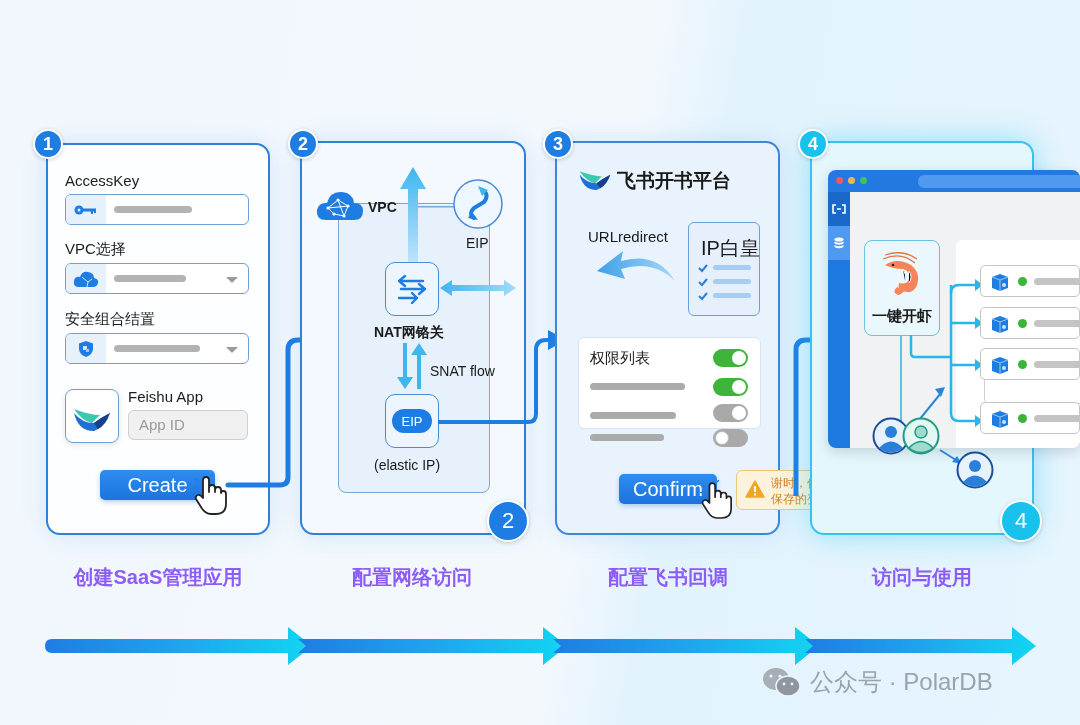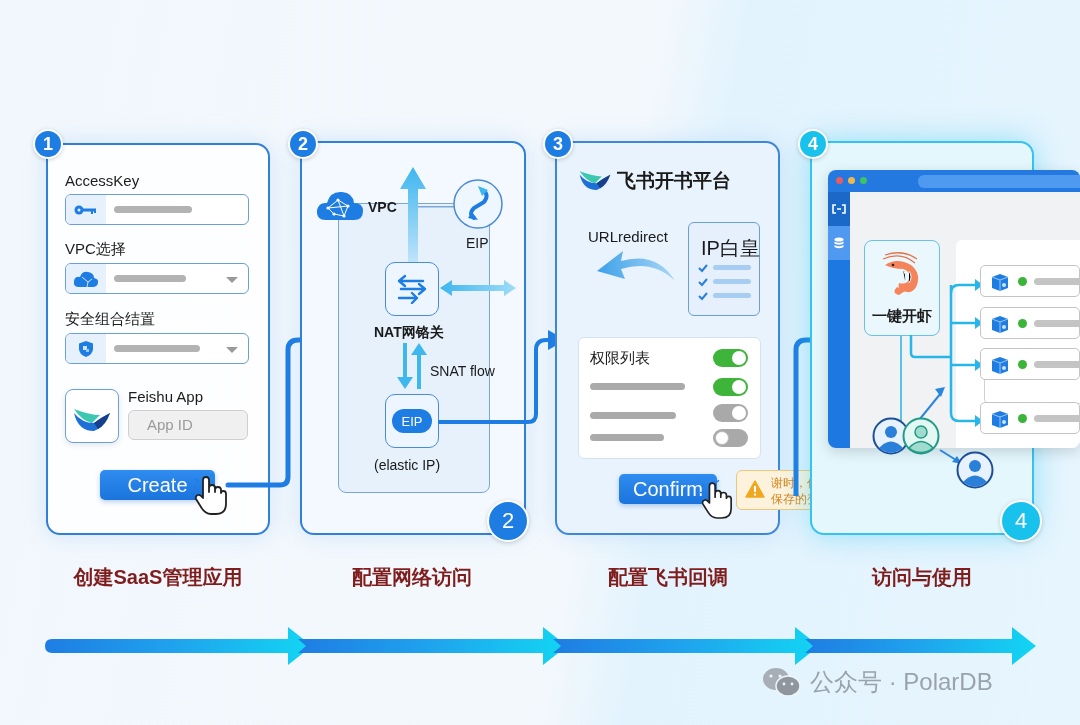--- a/index.html
+++ b/index.html
@@ -59,21 +59,21 @@
 
   .app-tile {
     position: absolute; width: 54px; height: 54px;
     border: 1.5px solid #6a9fd8; border-radius: 8px; background: #fff;
     display: flex; align-items: center; justify-content: center;
     box-shadow: 0 2px 6px rgba(0,0,0,0.1);
   }
   .input-gray {
     position: absolute; height: 30px;
     border: 1.5px solid #cfcfcf; border-radius: 6px; background: #f0f0f0;
-    color: #9a9a9a; font-size: 15px; padding-left: 18px; line-height: 27px;
+    color: #9a9a9a; font-size: 15px; padding-left: 10px; line-height: 27px;
   }
   .btn-blue {
     position: absolute;
     background: linear-gradient(#2f8cf0, #1a74dc);
     color: #fff; font-size: 20px;
     border-radius: 5px;
     display: flex; align-items: center; justify-content: center;
     box-shadow: 0 2px 5px rgba(20,100,200,0.3);
   }
 
@@ -123,21 +123,21 @@
   .win-head { position: absolute; left: 22px; right: 0; top: 22px; height: 34px; background: #fff; font-size: 12px; color: #222; padding: 10px 0 0 14px; }
   .shrimp-tile {
     position: absolute; width: 76px; height: 96px; border: 1.5px solid #6ac0e6; border-radius: 8px; background: #eaf7fd;
   }
   .inst {
     position: absolute; height: 32px; border: 1.5px solid #c4c4c4; border-radius: 5px; background: #fff;
   }
   .inst .gdot { position: absolute; left: 37px; top: 11px; width: 9px; height: 9px; border-radius: 50%; background: #3cb43a; }
   .inst .gbar { position: absolute; left: 53px; top: 12px; width: 50px; height: 7px; border-radius: 4px; background: #c4c4c4; }
 
-  .step-title { position: absolute; font-size: 20px; font-weight: bold; color: #7f1d1d; text-align: center; width: 240px; }
+  .step-title { position: absolute; font-size: 20px; font-weight: bold; color: #8b5cf6; text-align: center; width: 240px; }
   .watermark { position: absolute; font-size: 24px; color: #9aa3ad; display: flex; align-items: center; gap: 8px; }
 </style>
 </head>
 <body>
 
 <div class="card c1" style="left:46px;top:143px;width:224px;height:392px;"></div>
 <div class="step-badge" style="left:33px;top:129px;">1</div>
 
 <div class="lbl" style="left:65px;top:172px;">AccessKey</div>
 <div class="field" style="left:65px;top:194px;width:184px;">
@@ -312,21 +312,21 @@
         <path d="M2 33 L5 36 L10 30"></path>
       </g>
     <g fill="#a8cdf2">
         <rect x="16" y="2" width="38" height="5" rx="2.5"></rect>
         <rect x="16" y="16" width="38" height="5" rx="2.5"></rect>
         <rect x="16" y="30" width="38" height="5" rx="2.5"></rect>
       </g>
   </svg>
 </div>
 
-<div class="perm-panel" style="left:578px;top:337px;width:183px;height:122px;">
+<div class="perm-panel" style="left:578px;top:337px;width:183px;height:92px;">
   <div class="txt" style="left:11px;top:11px;font-size:15px;">权限列表</div>
   <div class="toggle on" style="left:134px;top:11px;">
       <span class="knob"></span>
     </div>
   <span class="bar-ph" style="left:11px;top:45px;width:95px;background:#aaa;"></span>
   <div class="toggle on" style="left:134px;top:40px;">
       <span class="knob"></span>
     </div>
   <span class="bar-ph" style="left:11px;top:74px;width:86px;background:#aaa;"></span>
   <div class="toggle mid" style="left:134px;top:66px;">

